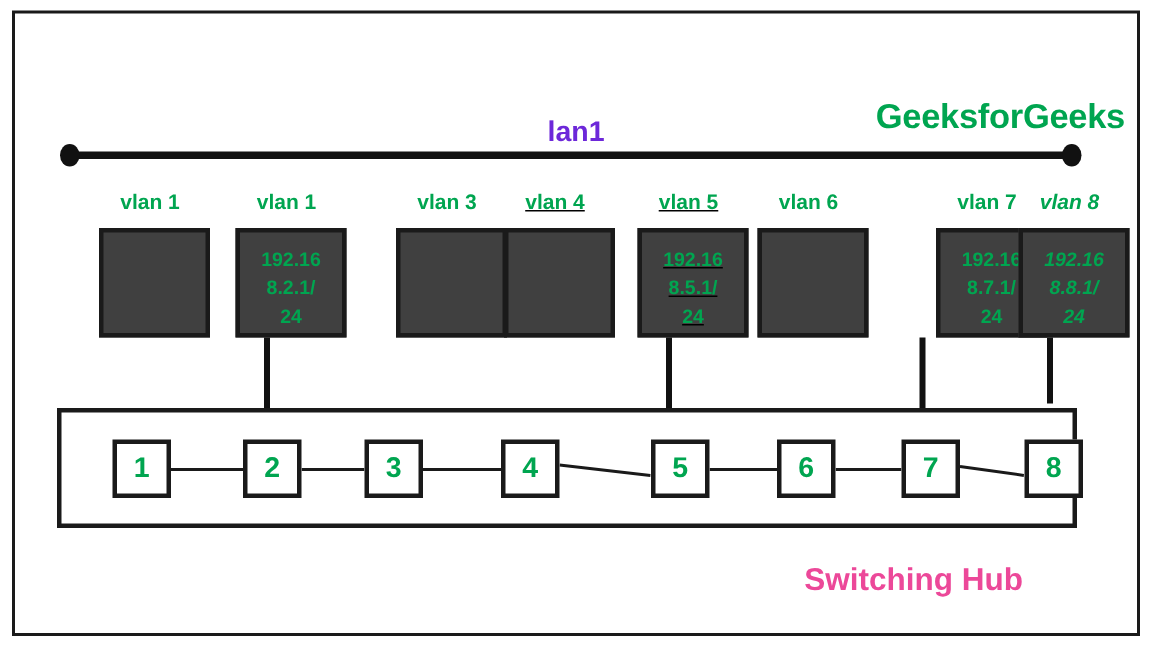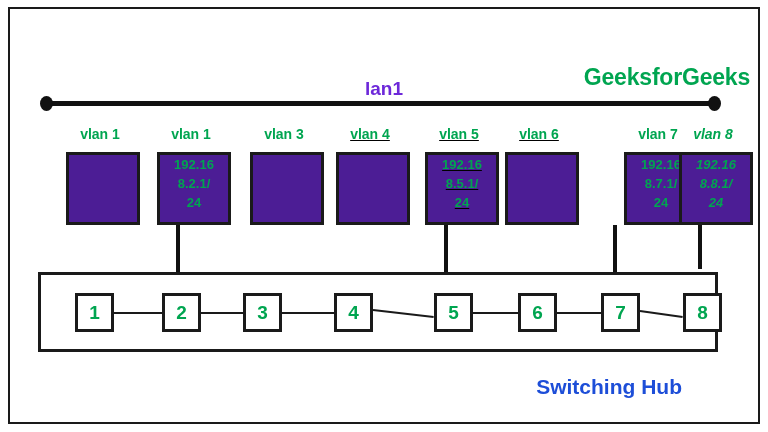--- a/index.html
+++ b/index.html
@@ -84,23 +84,23 @@
     text-align: center;
     line-height: 16px;
     margin-bottom: 10px;
     white-space: nowrap;
   }
   .vlan-box {
     width: 74px;
     height: 73px;
     border: 3px solid #1a1a1a;
     box-sizing: border-box;
-    background: #4c1d95;
+    background: #404040;
     display: flex;
-    align-items: flex-start;
+    align-items: flex-end;
     justify-content: center;
   }
   .vlan-ip {
     color: #00a550;
     font-size: 13px;
     font-weight: bold;
     line-height: 19px;
     text-align: center;
     width: 100%;
     padding-bottom: 2px;
@@ -145,21 +145,21 @@
     position: absolute;
     height: 2px;
     background: #1a1a1a;
     transform-origin: left center;
   }
   
   .hub-caption {
     position: absolute;
     right: 86px;
     top: 375px;
-    color: #1d4ed8;
+    color: #ec4899;
     font-size: 21px;
     font-weight: bold;
     white-space: nowrap;
   }
 </style>
 </head>
 <body>
 
 <div id="canvas">
 
@@ -180,39 +180,39 @@
       <div class="vlan-col" style="left: 141px;">
         <div class="vlan-label">vlan 1</div>
         <div class="vlan-box">
           <div class="vlan-ip">
             <span>192.16</span>
             <span>8.2.1/</span>
             <span>24</span>
           </div>
         </div>
       </div>
-      <div class="vlan-col" style="left: 234px;">
+      <div class="vlan-col" style="left: 248px;">
         <div class="vlan-label">vlan 3</div>
         <div class="vlan-box"></div>
       </div>
       <div class="vlan-col" style="left: 320px; text-decoration: underline;">
         <div class="vlan-label">vlan 4</div>
         <div class="vlan-box"></div>
       </div>
       <div class="vlan-col" style="left: 409px; text-decoration: underline;">
         <div class="vlan-label">vlan 5</div>
         <div class="vlan-box">
           <div class="vlan-ip">
             <span>192.16</span>
             <span>8.5.1/</span>
             <span>24</span>
           </div>
         </div>
       </div>
-      <div class="vlan-col" style="left: 489px; text-decoration: underline;">
+      <div class="vlan-col" style="left: 489px;">
         <div class="vlan-label">vlan 6</div>
         <div class="vlan-box"></div>
       </div>
       <div class="vlan-col" style="left: 608px;">
         <div class="vlan-label">vlan 7</div>
         <div class="vlan-box">
           <div class="vlan-ip">
             <span>192.16</span>
             <span>8.7.1/</span>
             <span>24</span>

